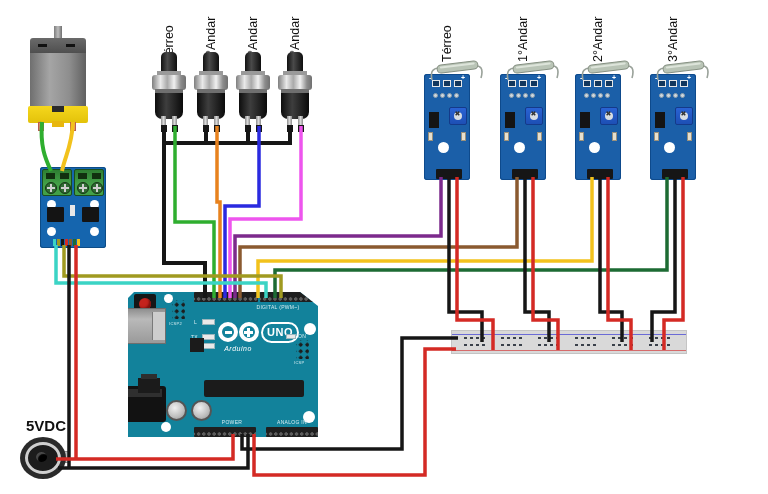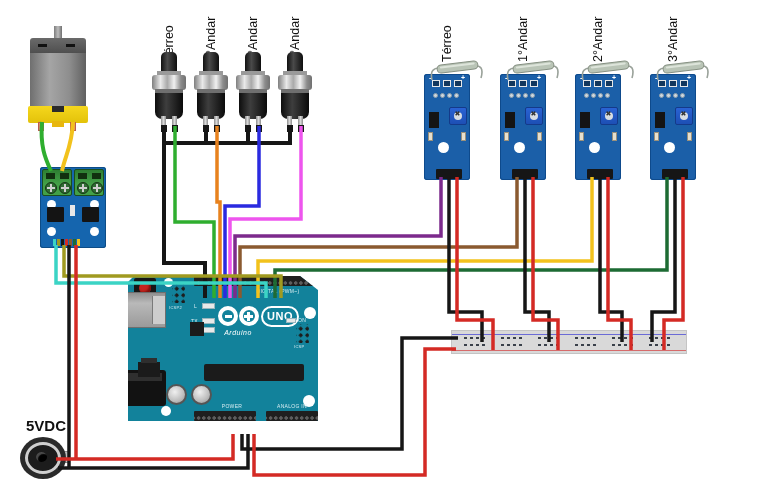--- a/index.html
+++ b/index.html
@@ -52,21 +52,21 @@
   .sn-round{position:absolute;top:19px;width:5px;height:5px;border-radius:50%;background:#cdd6dd;border:1px solid #8fa0ad;}
   .sn-ic{position:absolute;left:5px;top:38px;width:10px;height:16px;background:#141414;}
   .sn-pot{position:absolute;left:25px;top:33px;width:18px;height:18px;background:linear-gradient(#2a63d4,#1d4fb4);border:1px solid #143a8a;border-radius:2px;}
   .sn-pot:before{content:"";position:absolute;left:4px;top:4px;width:8px;height:8px;border-radius:50%;background:#d8dde2;}
   .sn-pot:after{content:"\2716";position:absolute;left:4.4px;top:2.2px;font-size:7px;color:#333;}
   .sn-led{position:absolute;top:58px;width:5px;height:9px;background:#e6e0cf;border:1px solid #9a917c;}
   .sn-hole{position:absolute;left:14px;top:68px;width:11px;height:11px;border-radius:50%;background:#fff;}
   .sn-header{position:absolute;left:12px;top:95px;width:26px;height:10px;background:#161616;border-radius:1px;}
   .sn-reed{position:absolute;left:2px;top:-17px;width:60px;height:24px;}
   
-  .uno-board{left:128px;top:276px;width:190px;height:145px;background:#12829b;z-index:5;
+  .uno-board{left:128px;top:292px;width:190px;height:145px;background:#12829b;z-index:5;
              clip-path:polygon(6px 0,172px 0,190px 14px,190px 145px,0 145px,0 6px);}
   .uno-strip{position:absolute;height:10px;background:#1f1f1f;border-radius:1px;
              background-image:radial-gradient(circle,#5d5d5d 1.5px,transparent 1.9px);
              background-size:5.2px 10px;background-position:2px 2px;}
   .uno-txt{position:absolute;color:#d6ecf1;font-size:5px;letter-spacing:.3px;white-space:nowrap;}
   .uno-reset{position:absolute;left:6px;top:2px;width:22px;height:20px;background:#161616;border-radius:2px;}
   .uno-reset:before{content:"";position:absolute;left:5px;top:4px;width:12px;height:12px;border-radius:50%;background:#c4231d;box-shadow:inset -2px -2px 2px #7e120e;}
   .uno-usb{position:absolute;left:-16px;top:16px;width:54px;height:36px;background:linear-gradient(#8f8f8f,#b9b9b9 30%,#9a9a9a);border:1px solid #6e6e6e;}
   .uno-usb:before{content:"";position:absolute;right:0;top:3px;width:12px;height:28px;background:#cdcdcd;border-left:1px solid #7a7a7a;}
   .uno-jack{position:absolute;left:-14px;top:94px;width:52px;height:36px;background:#121212;border-radius:3px;}

